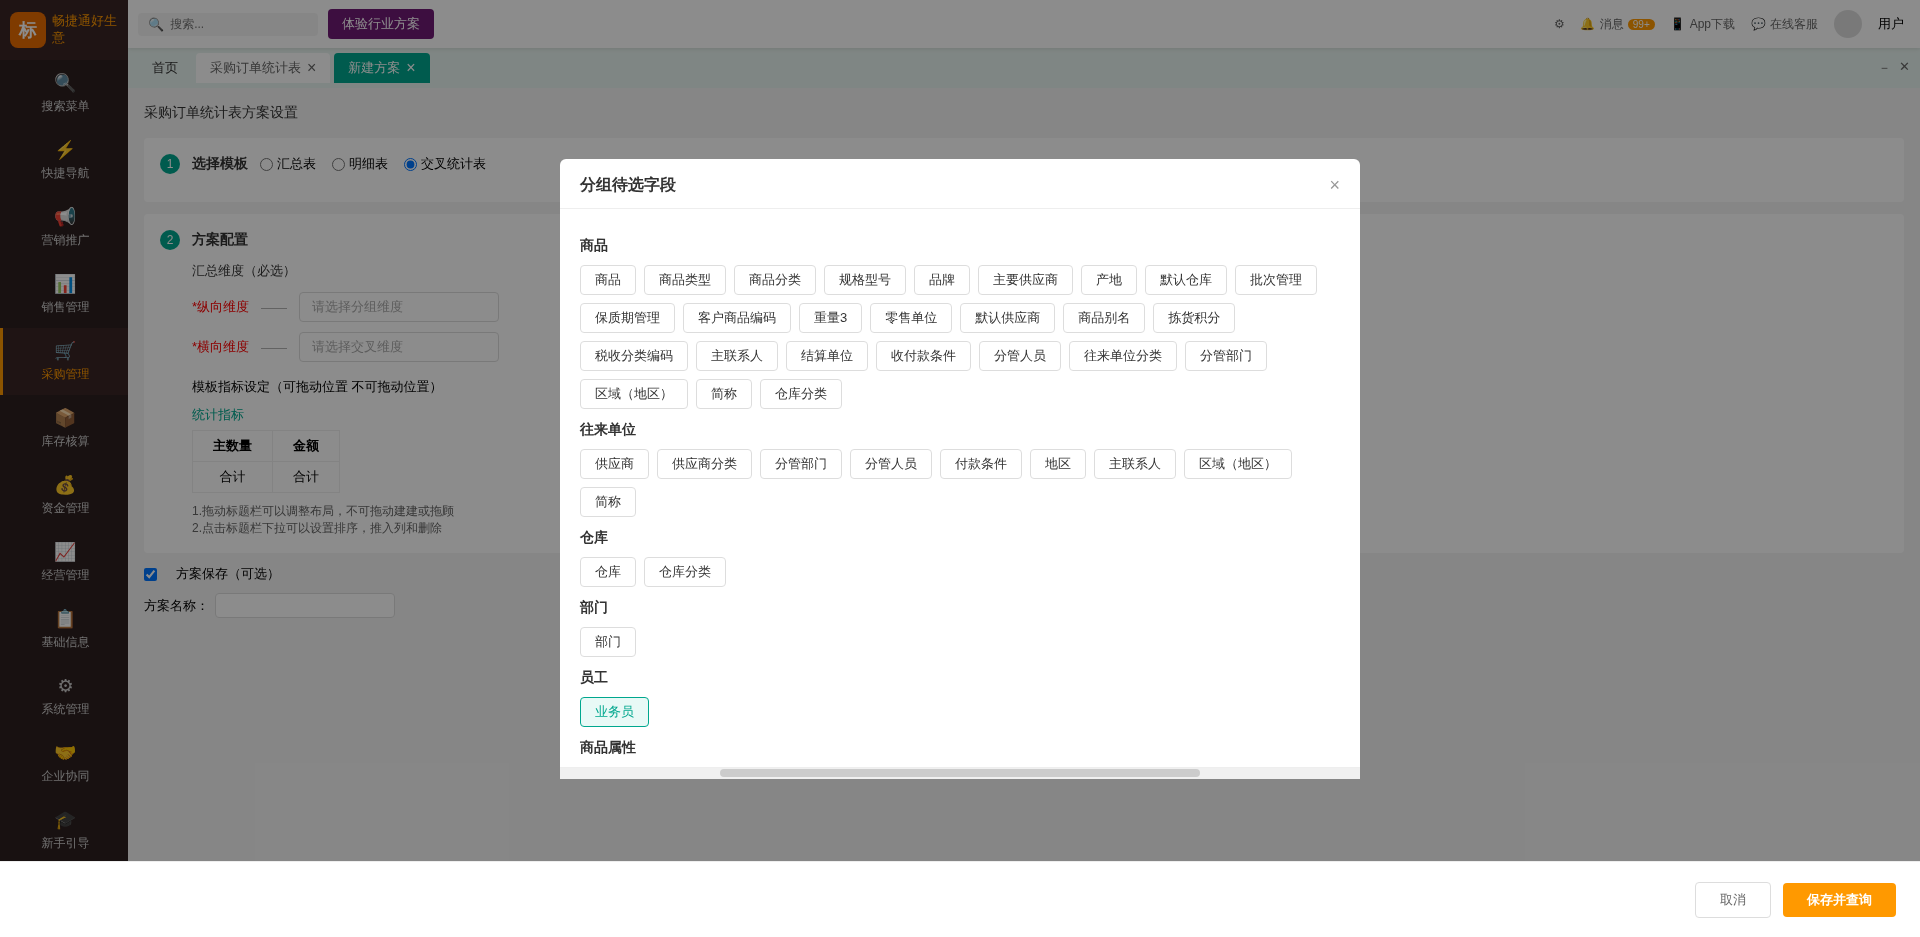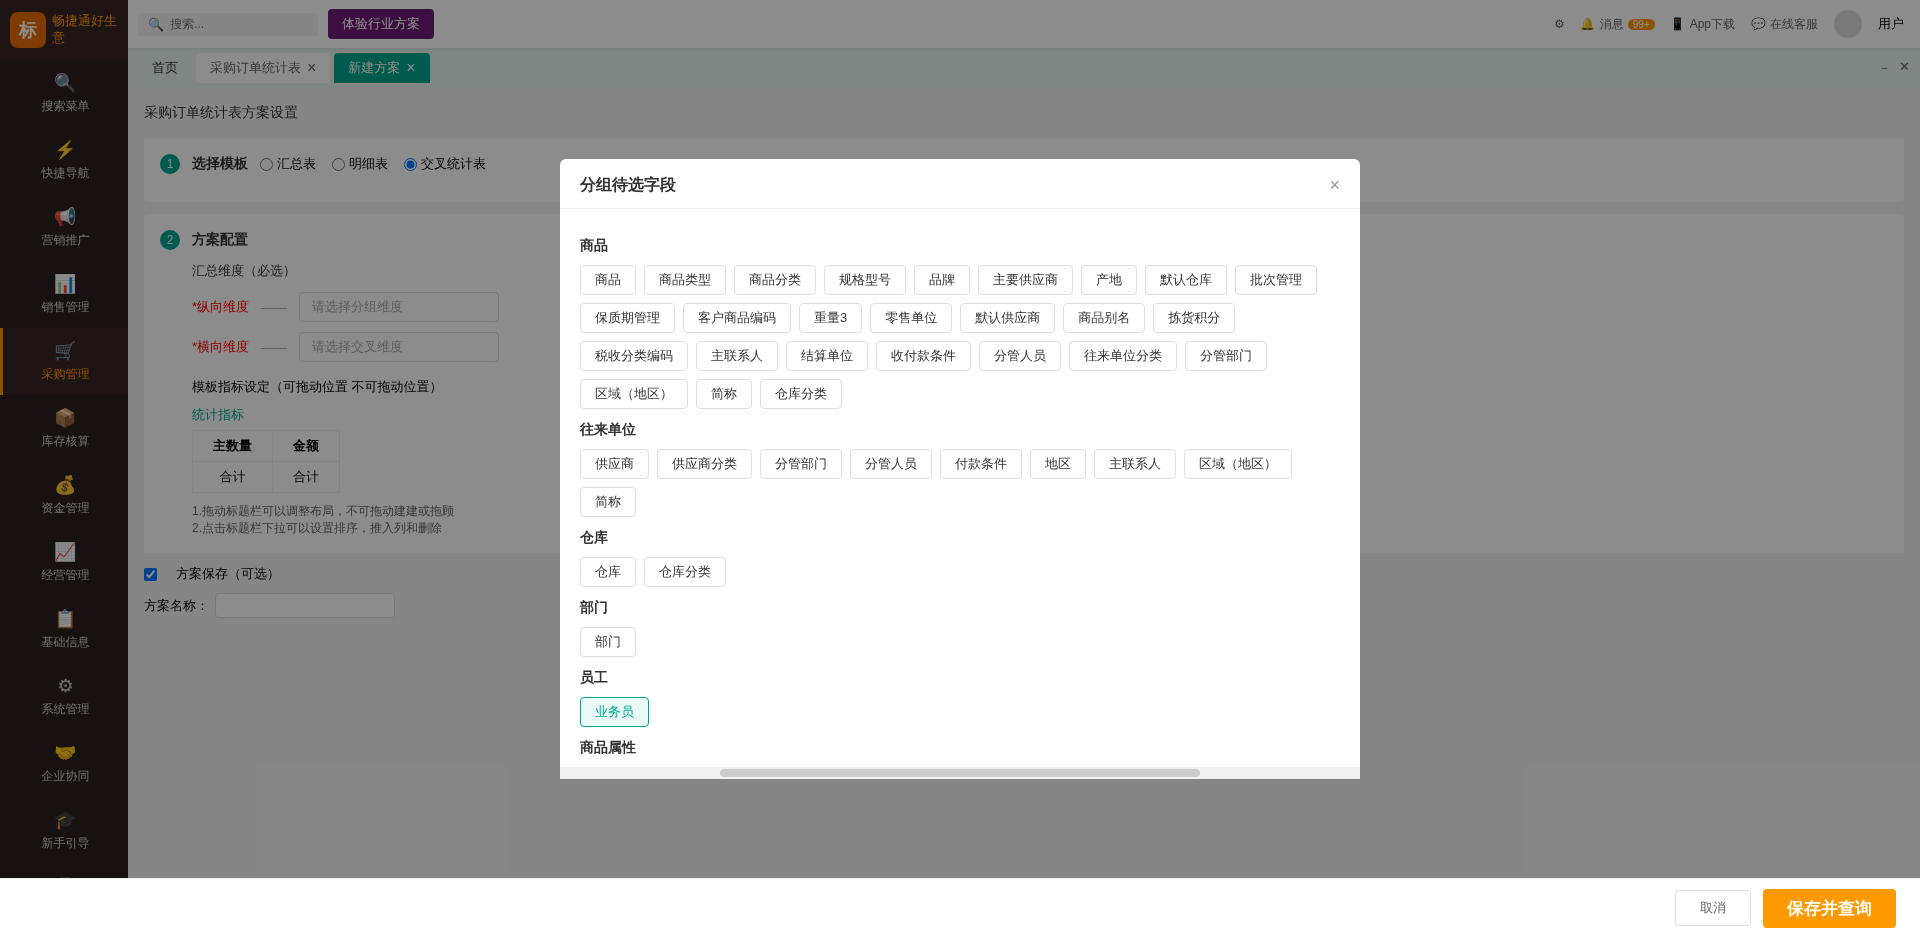--- a/index.html
+++ b/index.html
@@ -83,27 +83,27 @@
 
     .section-title { font-size: 14px; font-weight: bold; color: #333; margin: 12px 0 10px; }
     .field-grid { display: flex; flex-wrap: wrap; gap: 8px; margin-bottom: 8px; }
     .field-tag {
       padding: 5px 14px; border: 1px solid #ddd; border-radius: 4px; font-size: 13px; color: #333; cursor: pointer; background: white; white-space: nowrap;
     }
     .field-tag.selected { background: #e8f9f6; border-color: #00a78e; color: #00a78e; }
 
     
     .dialog-footer-bar {
-      position: fixed; bottom: 0; left: 0; right: 0; height: 59px; background: white; border-top: 1px solid #eee; display: flex; align-items: center; justify-content: flex-end; padding: 0 24px; gap: 12px; z-index: 200;
+      position: fixed; bottom: 0; left: 0; right: 0; height: 76px; background: white; border-top: 1px solid #eee; display: flex; align-items: center; justify-content: flex-end; padding: 0 24px; gap: 12px; z-index: 200;
     }
     .btn-cancel {
       padding: 8px 24px; border: 1px solid #ddd; border-radius: 4px; background: white; color: #666; cursor: pointer; font-size: 13px;
     }
     .btn-primary {
-      padding: 8px 24px; border: none; border-radius: 4px; background: #f90; color: white; cursor: pointer; font-size: 17px; font-weight: bold;
+      padding: 8px 24px; border: none; border-radius: 4px; background: #f90; color: white; cursor: pointer; font-size: 13px; font-weight: bold;
     }
 
     
     .dialog-bottom-scroll {
       height: 12px; background: #f0f0f0; display: flex; align-items: center; border-top: 1px solid #eee;
     }
   </style>
 </head>
 <body>
 

